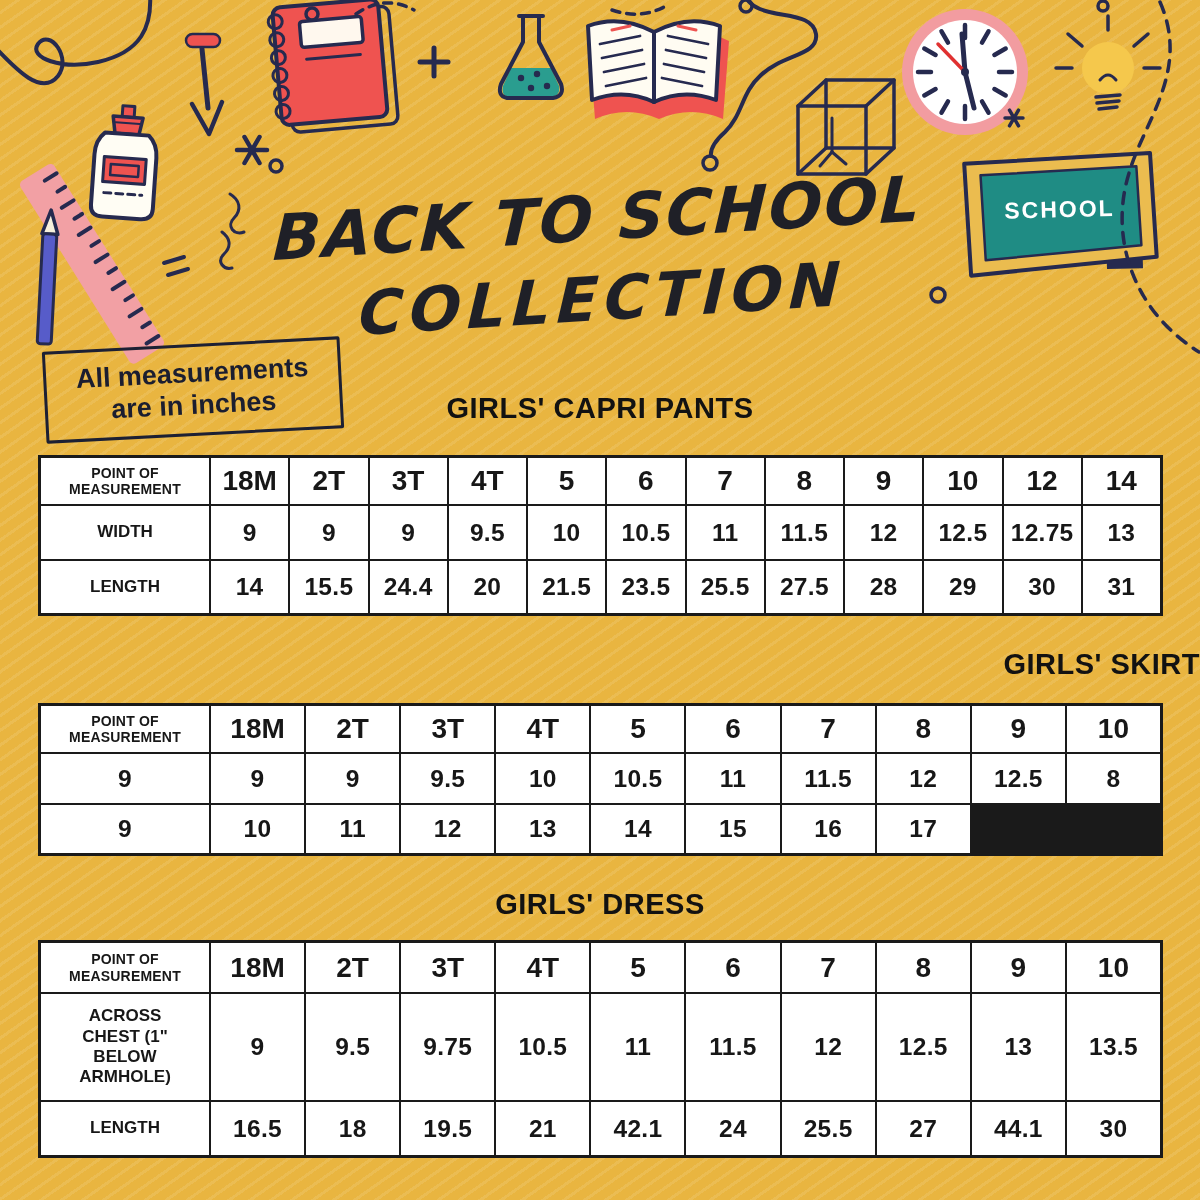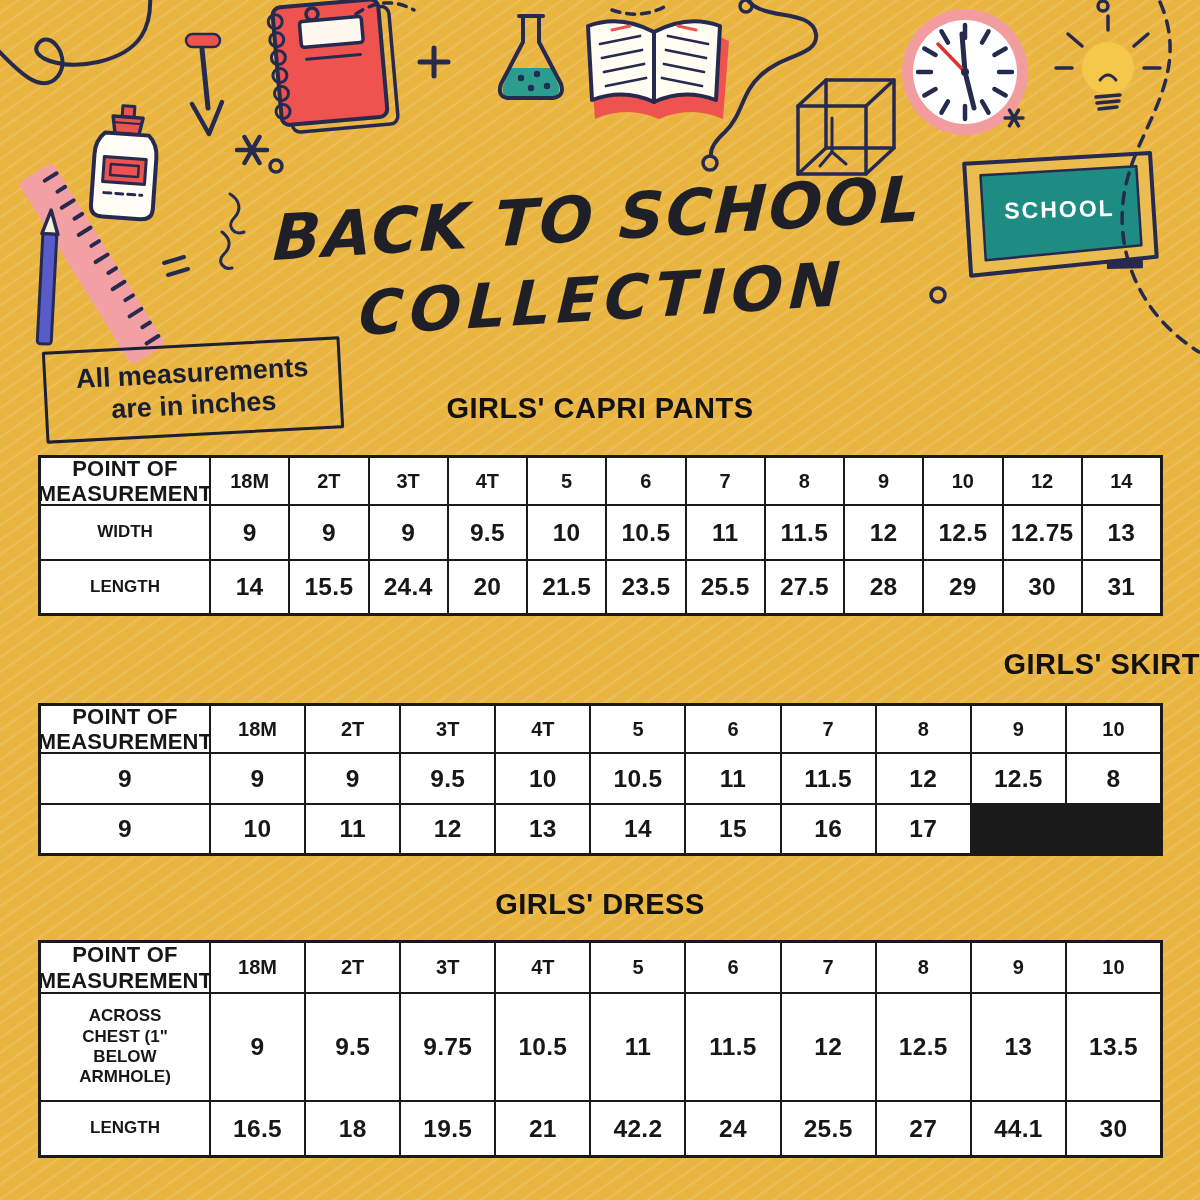--- a/index.html
+++ b/index.html
@@ -46,22 +46,22 @@
     box-sizing:border-box;
   }
   #table-capri{top:455px;grid-template-rows:46px 53px 52px;}
   #table-skirt{top:703px;grid-template-rows:46px 49px 48px;}
   #table-dress{top:940px;grid-template-rows:49px 106px 53px;}
 
   .cell{
     background:#fff;display:flex;align-items:center;justify-content:center;
     text-align:center;color:#171717;font-weight:bold;
   }
-  .cell.corner{font-size:22px;line-height:1.15;padding:16px 20px;letter-spacing:0.2px;}
-  .cell.size{font-size:20px;}
+  .cell.corner{font-size:14px;line-height:1.15;padding:16px 20px;letter-spacing:0.2px;}
+  .cell.size{font-size:28px;}
   .cell.label{font-size:17px;line-height:1.2;padding:0 20px;}
   .cell.value{font-size:24.5px;letter-spacing:0.3px;}
 </style>
 </head>
 <body>
 
 <svg class="decor-svg" width="1200" height="1200" viewBox="0 0 1200 1200">
   <g fill="none" stroke="#262A4F" stroke-linecap="round" stroke-linejoin="round">
 
     <path stroke-width="4" d="M-8,44 C18,72 42,96 58,76 C72,58 50,28 38,44 C28,58 62,70 98,62 C142,52 152,26 150,-6"></path>
@@ -364,19 +364,19 @@
     <div class="cell value">11.5</div>
     <div class="cell value">12</div>
     <div class="cell value">12.5</div>
     <div class="cell value">13</div>
     <div class="cell value">13.5</div>
     <div class="cell label">LENGTH</div>
     <div class="cell value">16.5</div>
     <div class="cell value">18</div>
     <div class="cell value">19.5</div>
     <div class="cell value">21</div>
-    <div class="cell value">42.2</div>
+    <div class="cell value">42.1</div>
     <div class="cell value">24</div>
     <div class="cell value">25.5</div>
     <div class="cell value">27</div>
     <div class="cell value">44.1</div>
     <div class="cell value">30</div>
   </div>
 
 </body></html>

